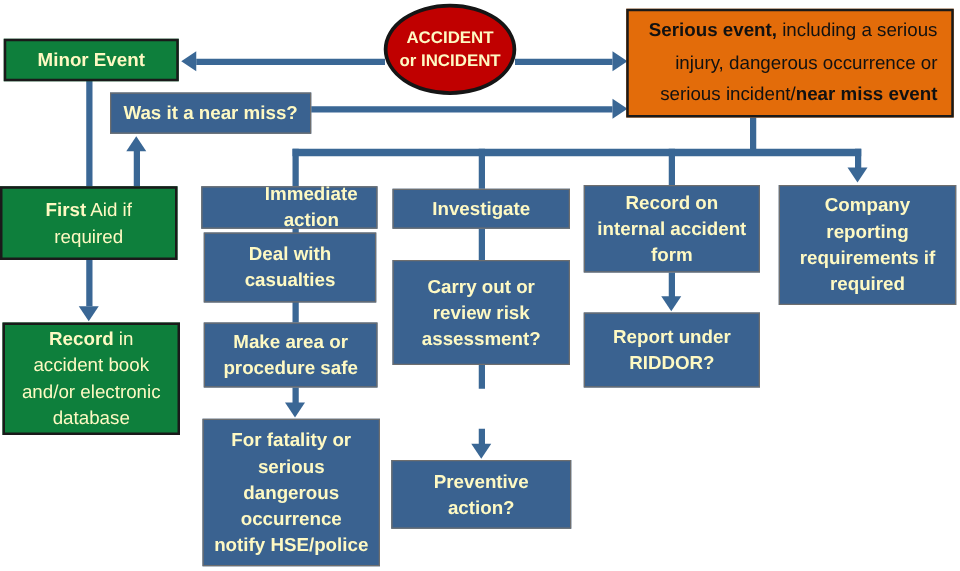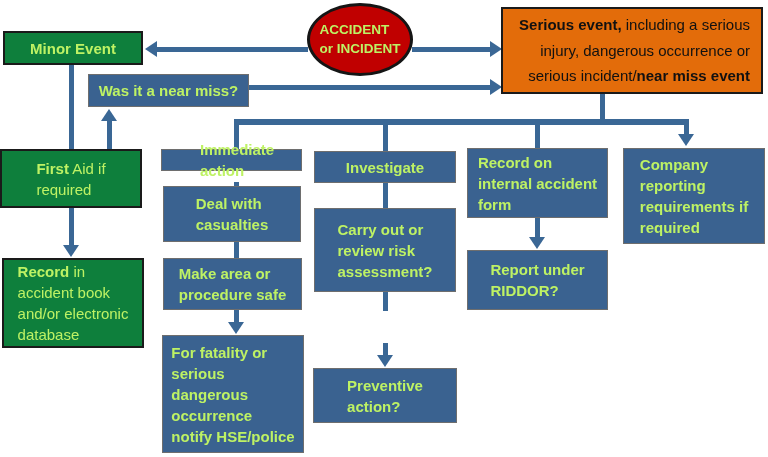--- a/index.html
+++ b/index.html
@@ -3,22 +3,22 @@
 <meta charset="utf-8">
 <style>
   html,body{margin:0;padding:0;background:#ffffff;}
   .canvas{
     position:relative;width:768px;height:457px;background:#ffffff;overflow:hidden;
     font-family:"Liberation Sans", sans-serif;
   }
   .node{
     position:absolute;box-sizing:border-box;
     display:flex;align-items:center;justify-content:center;
-    text-align:left;white-space:pre-line;
-    font-weight:bold;color:#bef264;font-size:15px;line-height:1.4;
+    text-align:center;white-space:pre-line;
+    font-weight:bold;color:#fef9c3;font-size:15px;line-height:1.4;
     padding:1px 3px;
   }
   .green{background:var(--c-green);border:2px solid #1a1a1a;}
   .blue{background:var(--c-blue);border:1px solid #6e6e6e;}
   .orange{
     background:var(--c-orange);border:2px solid #1a1a1a;color:#111111;
     font-weight:normal;text-align:right;justify-content:flex-start;
     padding:6px 11px;font-size:15px;line-height:1.72;white-space:normal;
   }
   .ellipse{
@@ -33,21 +33,21 @@
   .ah-left{border-top:8px solid transparent;border-bottom:8px solid transparent;border-right:12px solid var(--c-connector);}
   .ah-right{border-top:8px solid transparent;border-bottom:8px solid transparent;border-left:12px solid var(--c-connector);}
 
   
   #n-accident{left:307px;top:3px;width:106px;height:73px;}
   #n-minor{left:3px;top:31px;width:140px;height:34px;}
   #n-nearmiss{left:88px;top:74px;width:161px;height:33px;}
   #n-serious{left:501px;top:7px;width:262px;height:87px;}
   #n-firstaid{left:0;top:149px;width:142px;height:59px;}
   #n-recordbook{left:2px;top:258px;width:142px;height:90px;}
-  #n-immediate{left:161px;top:149px;width:141px;height:22px;padding-left:38px;}
+  #n-immediate{left:161px;top:149px;width:141px;height:34px;padding-left:38px;}
   #n-casualties{left:163px;top:186px;width:138px;height:56px;}
   #n-makesafe{left:163px;top:258px;width:139px;height:52px;}
   #n-fatality{left:162px;top:335px;width:142px;height:118px;}
   #n-investigate{left:314px;top:151px;width:142px;height:32px;}
   #n-risk{left:314px;top:208px;width:142px;height:84px;}
   #n-findings{left:314px;top:311px;width:142px;height:32px;}
   #n-preventive{left:313px;top:368px;width:144px;height:55px;}
   #n-internalform{left:467px;top:148px;width:141px;height:70px;}
   #n-riddor{left:467px;top:250px;width:141px;height:60px;}
   #n-company{left:623px;top:148px;width:142px;height:96px;}

